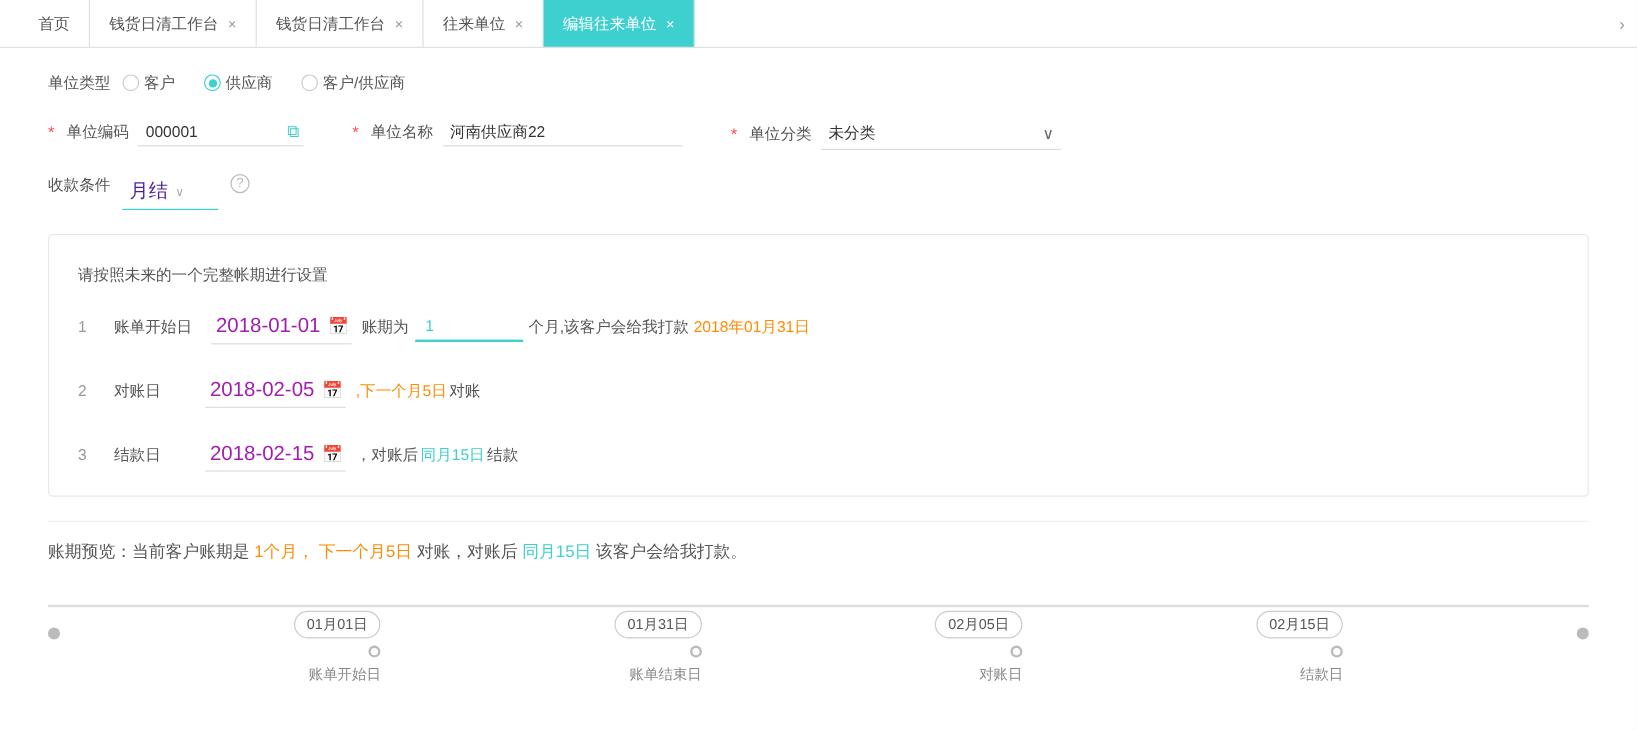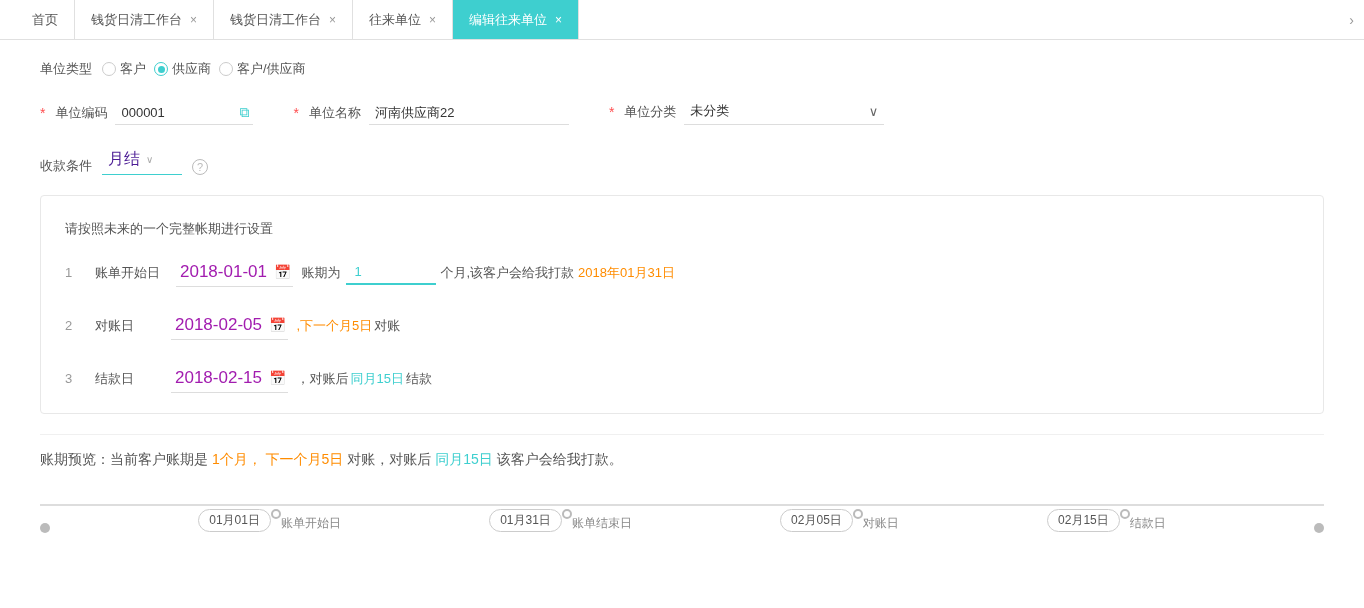--- a/index.html
+++ b/index.html
@@ -48,37 +48,37 @@
     
     .content {
       background: #fff;
       padding: 20px 40px;
       min-height: 568px;
     }
 
     
     .form-row {
       display: flex;
-      align-items: flex-end;
+      align-items: flex-start;
       margin-bottom: 20px;
       gap: 10px;
     }
     .form-label {
       color: #555;
       white-space: nowrap;
       font-size: 13px;
     }
     .required-star {
       color: #ff4d4f;
       margin-right: 2px;
     }
     .radio-group {
       display: flex;
       align-items: center;
-      gap: 8px;
+      gap: 24px;
     }
     .radio-item {
       display: flex;
       align-items: center;
       gap: 4px;
       cursor: pointer;
       font-size: 13px;
       color: #555;
     }
     .radio-circle {
@@ -251,22 +251,22 @@
     .timeline-items {
       display: flex;
       width: 100%;
       justify-content: space-between;
       align-items: flex-start;
       position: relative;
       z-index: 1;
     }
     .timeline-node {
       display: flex;
-      flex-direction: row;
-      align-items: flex-start;
+      flex-direction: column;
+      align-items: flex-end;
     }
     .node-badge {
       background: #fff;
       border: 1px solid #ccc;
       border-radius: 12px;
       padding: 2px 10px;
       font-size: 12px;
       color: #555;
       margin-bottom: 6px;
       white-space: nowrap;

